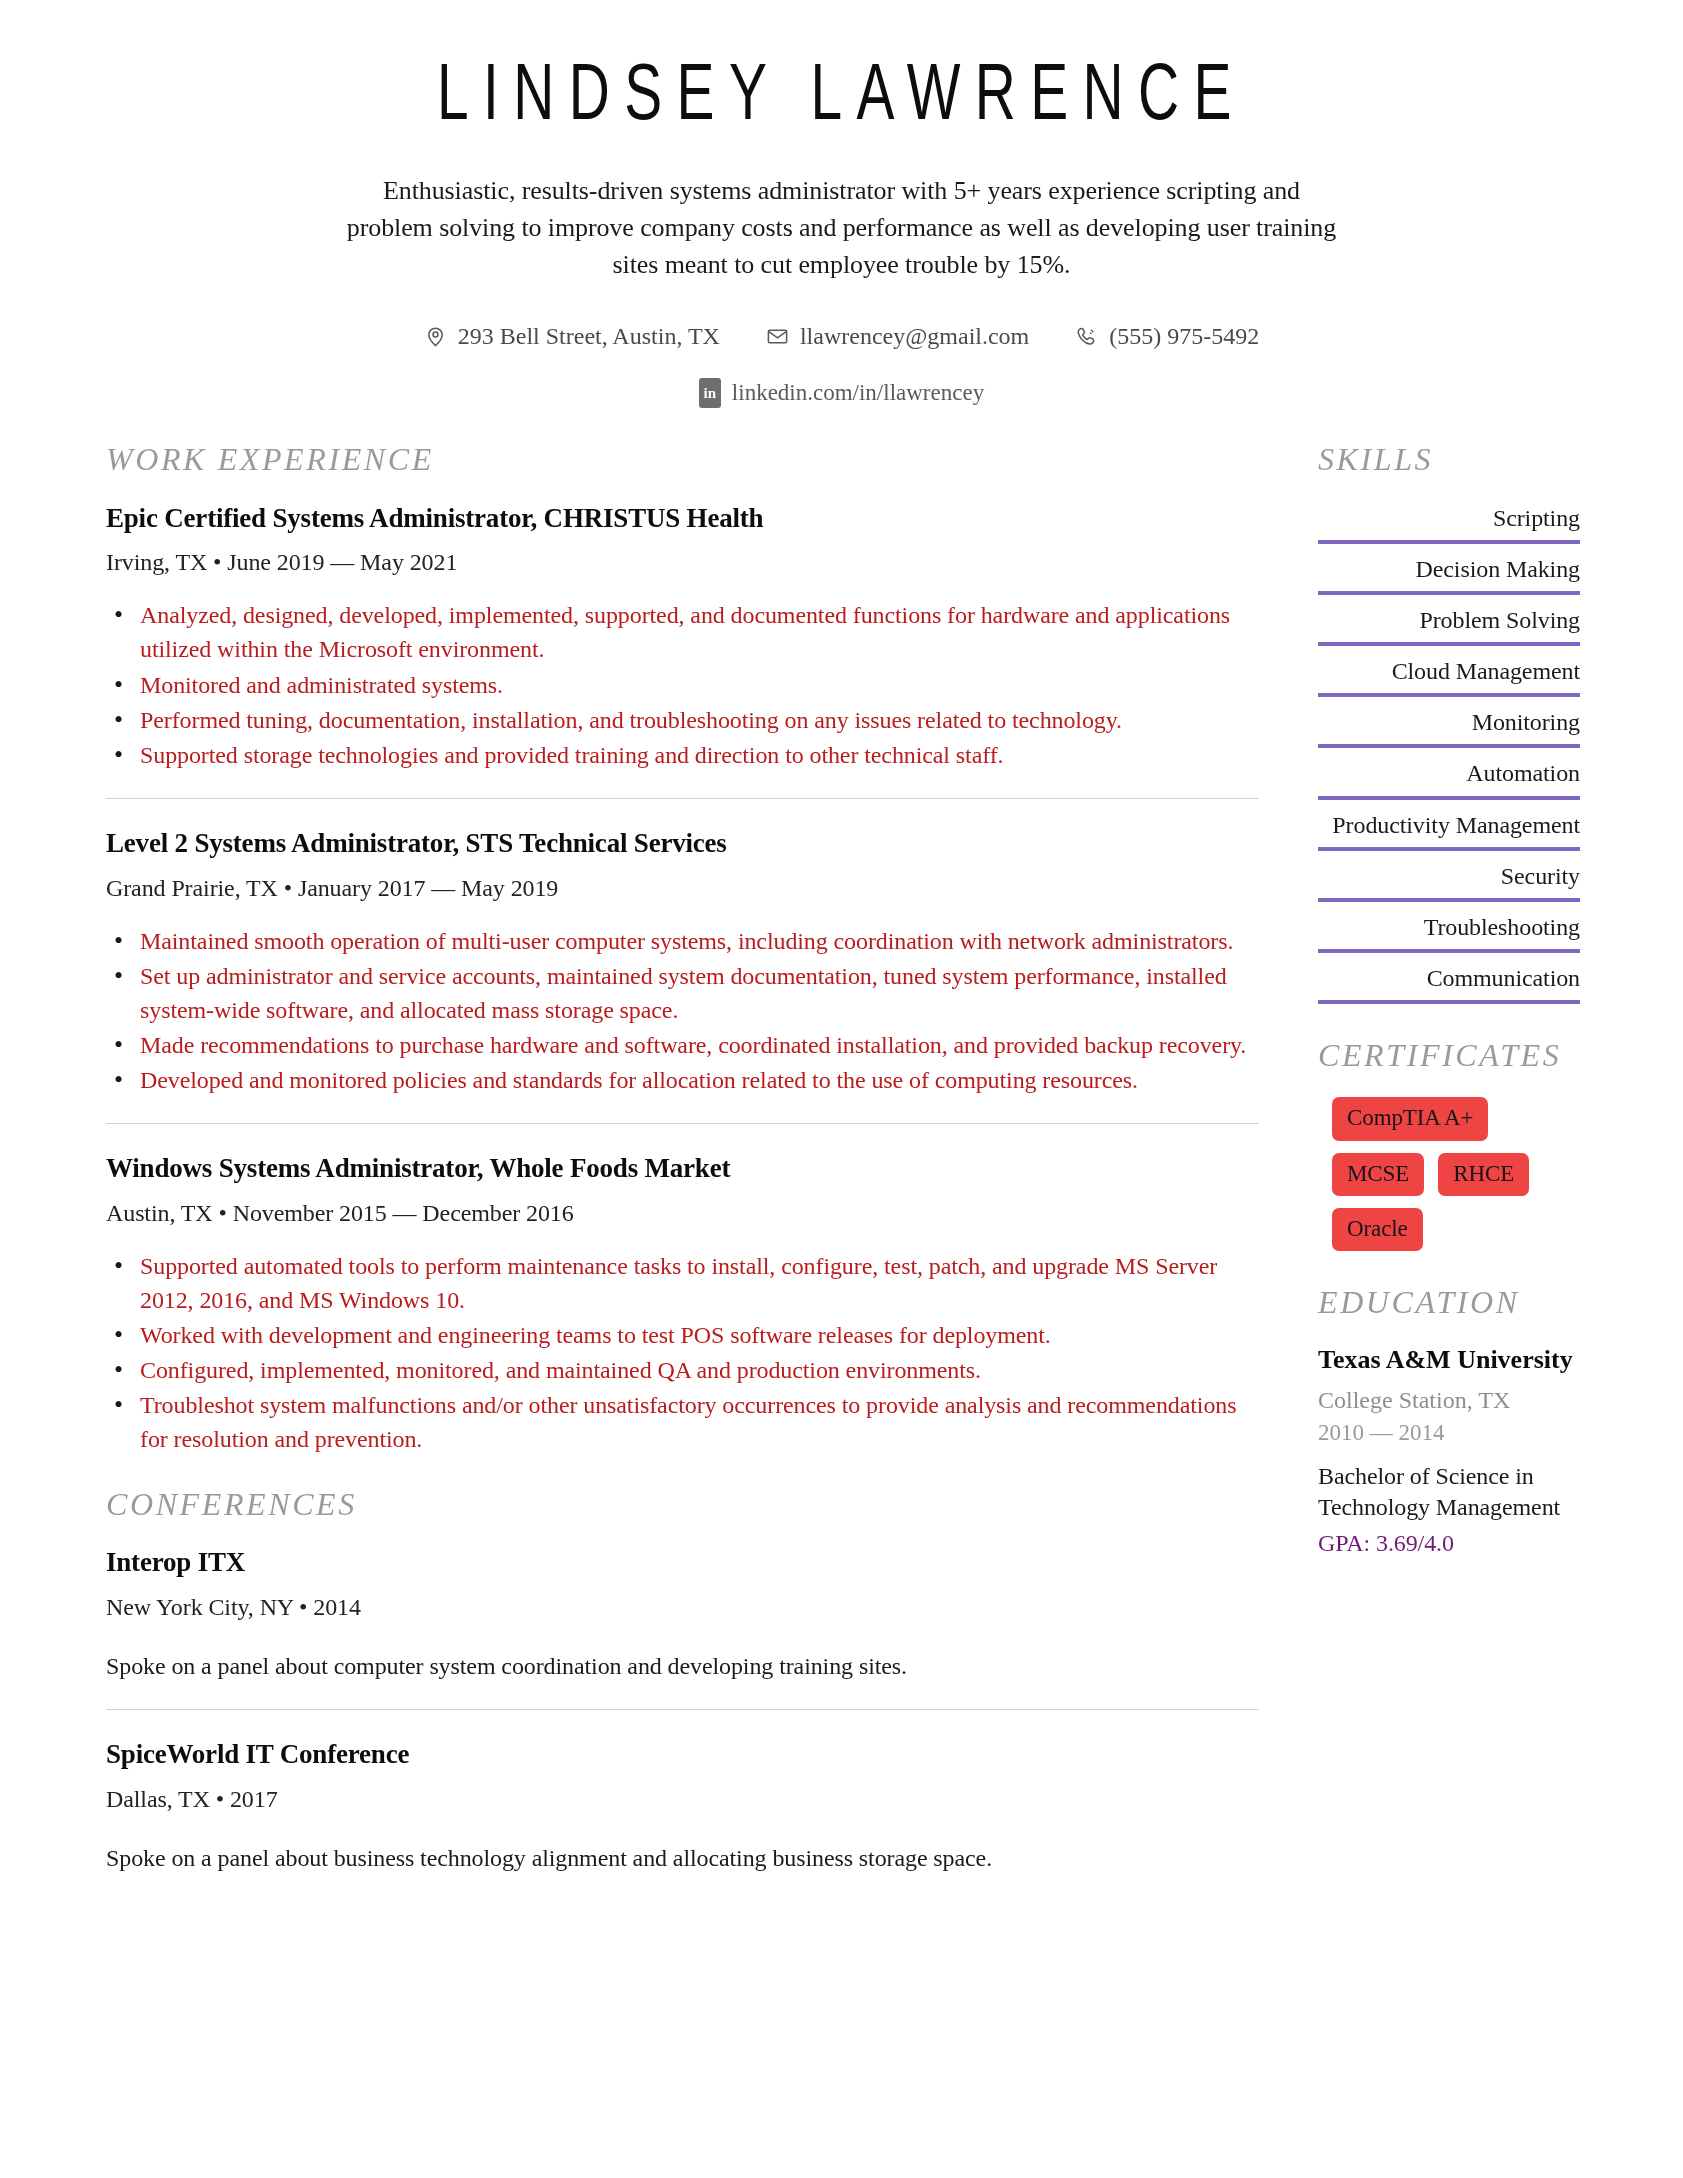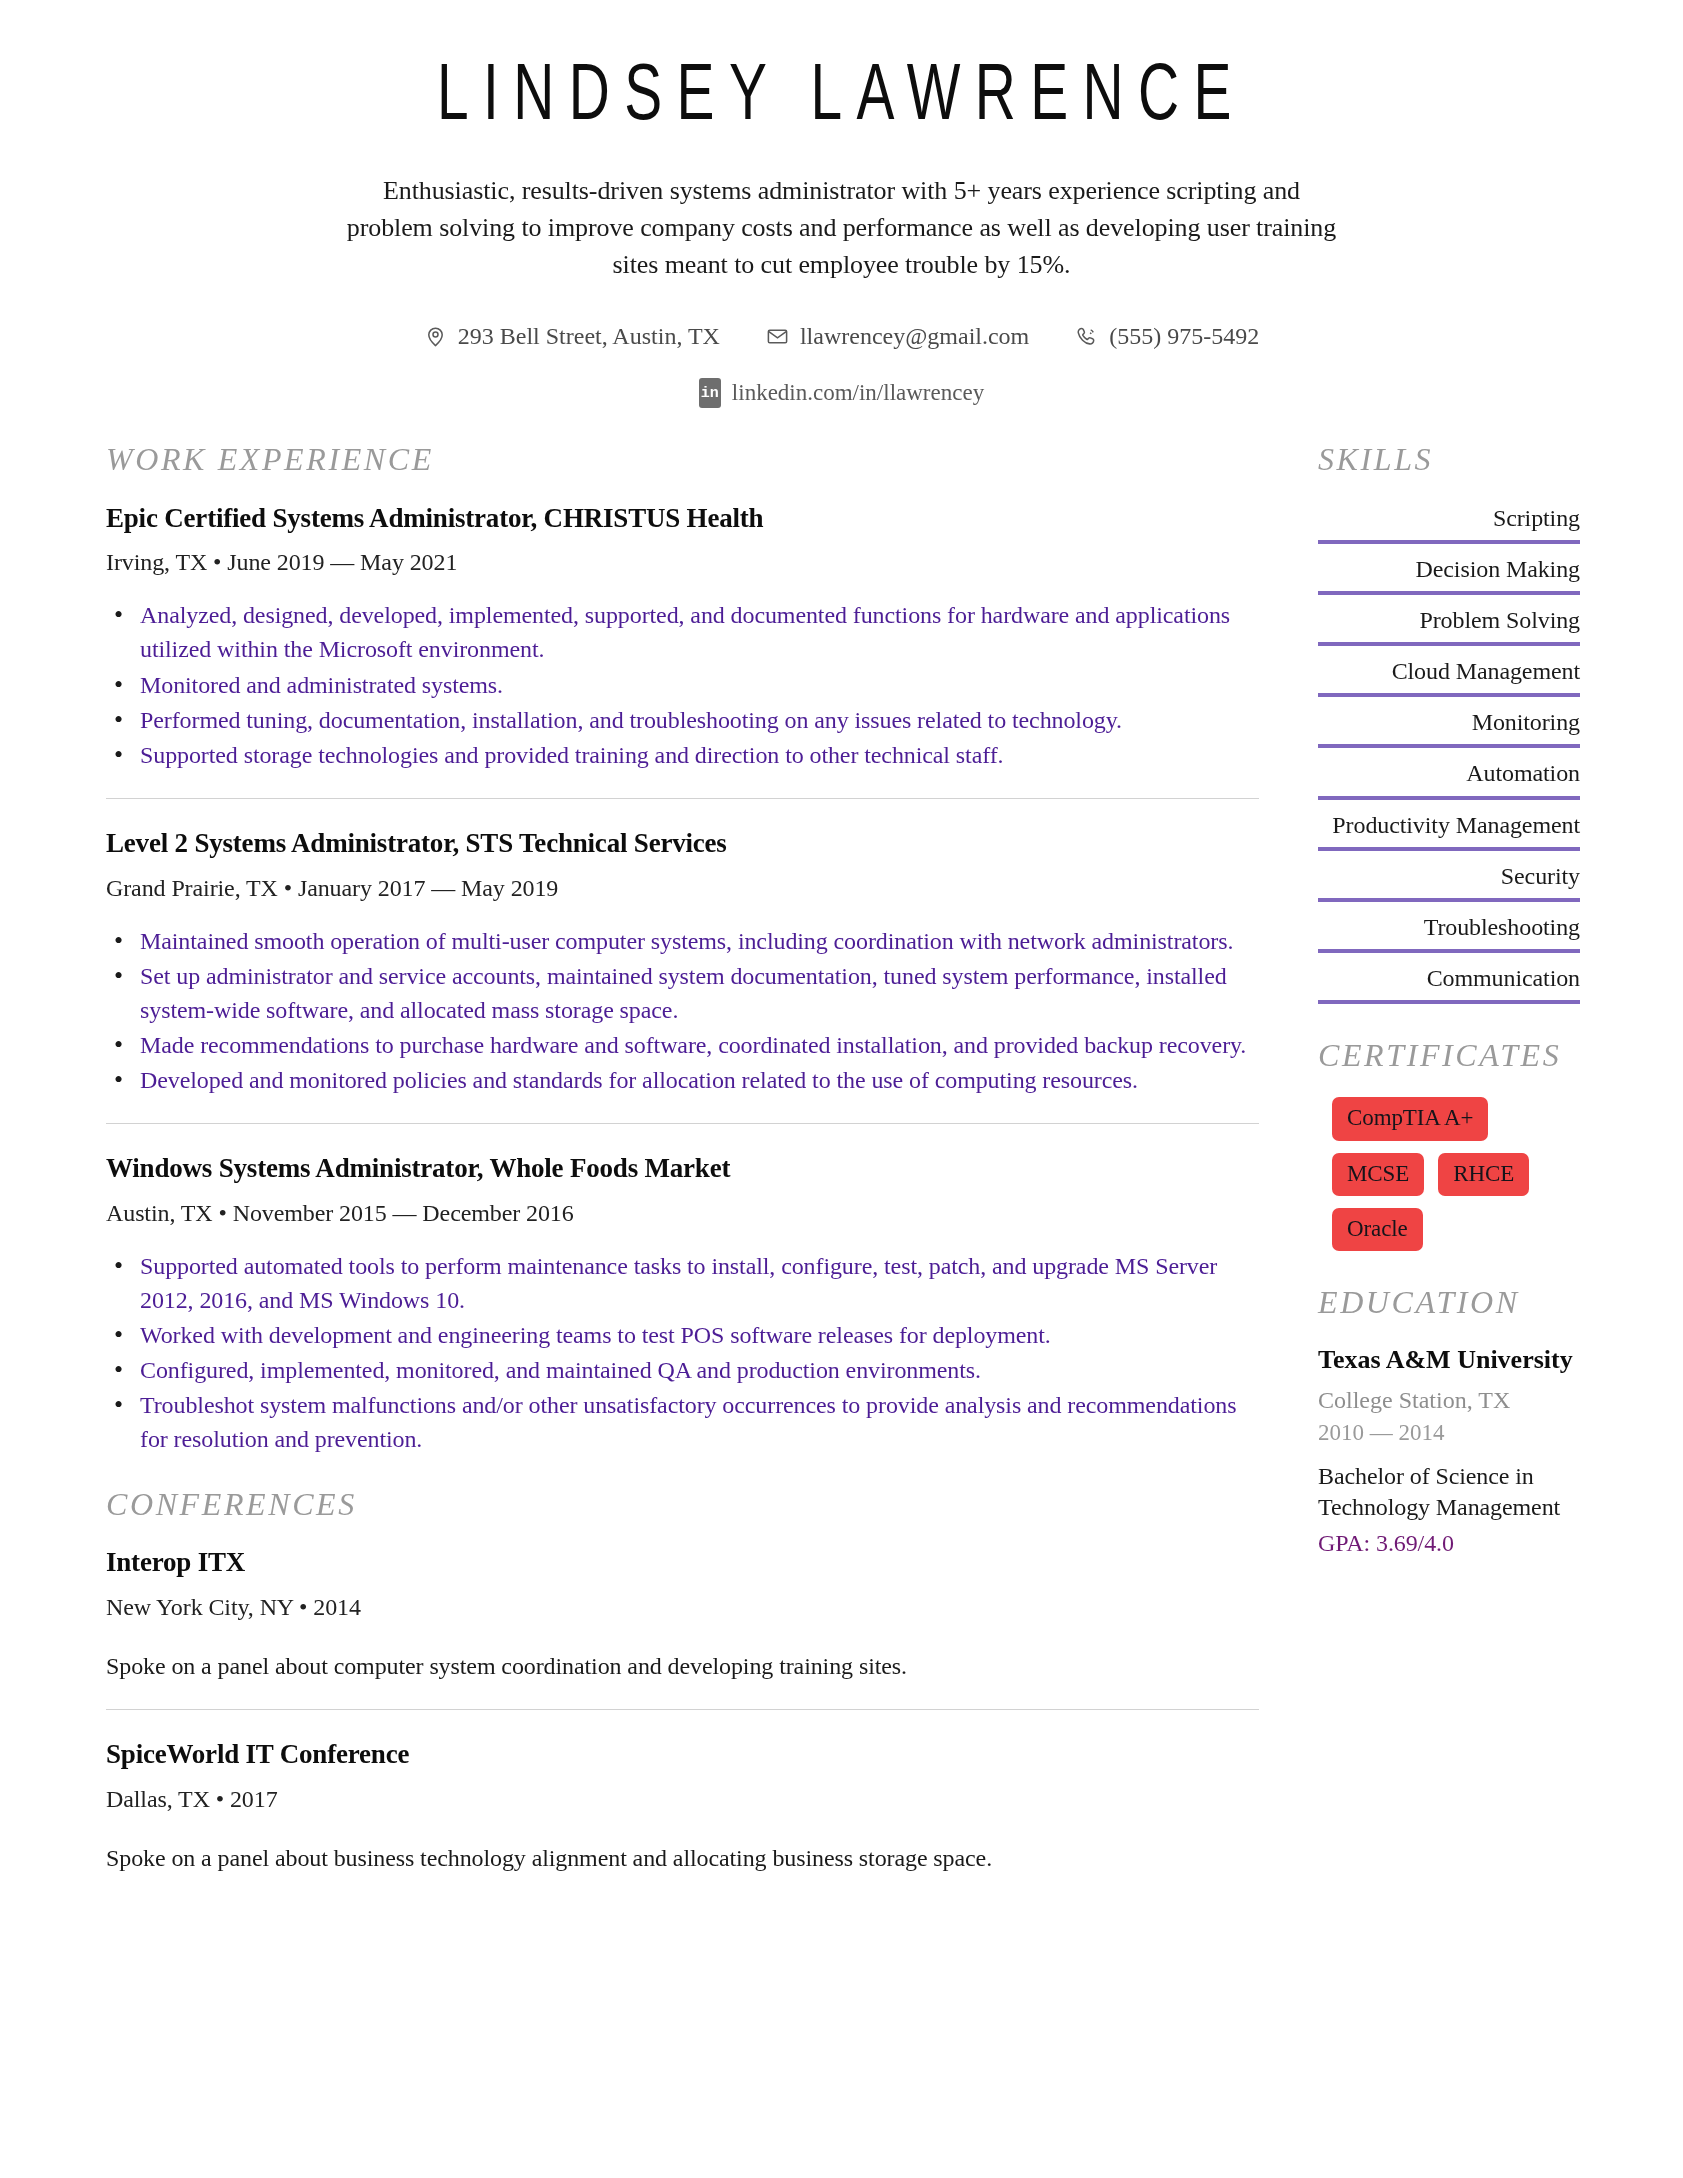--- a/index.html
+++ b/index.html
@@ -88,21 +88,21 @@
   .social-item { display: flex; align-items: center; gap: 11px; }
 
   .li-badge {
     width: 22px; height: 30px;
     background: #6e6e6e;
     border-radius: 3px;
     display: inline-flex;
     align-items: center;
     justify-content: center;
     color: #fff;
-    font-family: Liberation Mono, monospace;
+    font-family: Liberation Serif, serif;
     font-size: 15px;
     font-weight: 700;
     line-height: 1;
     flex: 0 0 22px;
   }
 
   
   .columns {
     margin-top: 34px;
     display: flex;
@@ -145,21 +145,21 @@
   ul.bullets {
     margin-top: 22px;
     list-style: none;
   }
 
   ul.bullets li {
     position: relative;
     padding-left: 34px;
     font-size: 24px;
     line-height: 1.42;
-    color: #4c1d95;
+    color: #b91c1c;
     margin-bottom: 1px;
     letter-spacing: -0.1px;
   }
   ul.bullets li::before {
     content: "\2022";
     position: absolute;
     left: 8px;
     top: -1px;
     font-size: 26px;
     color: #1a1a1a;

